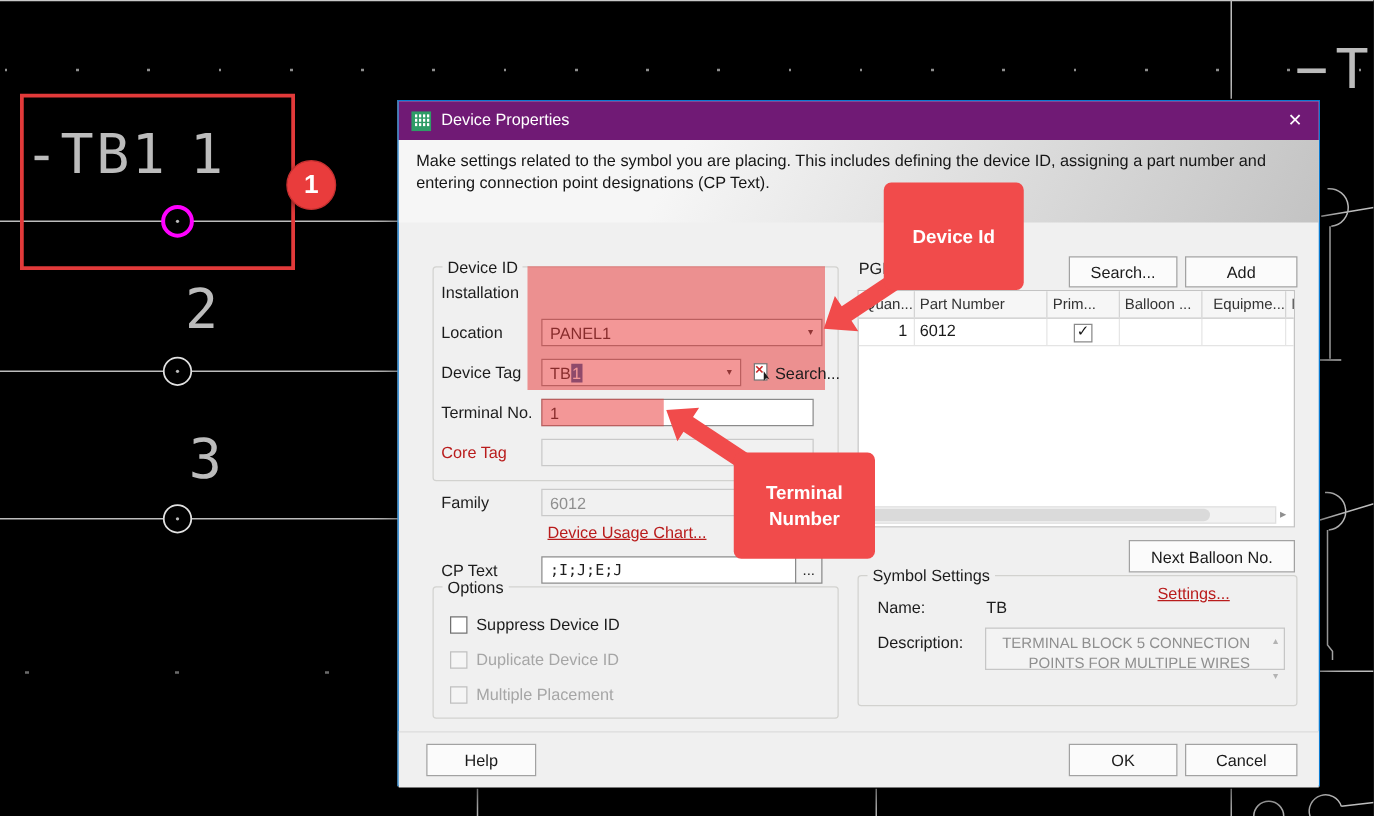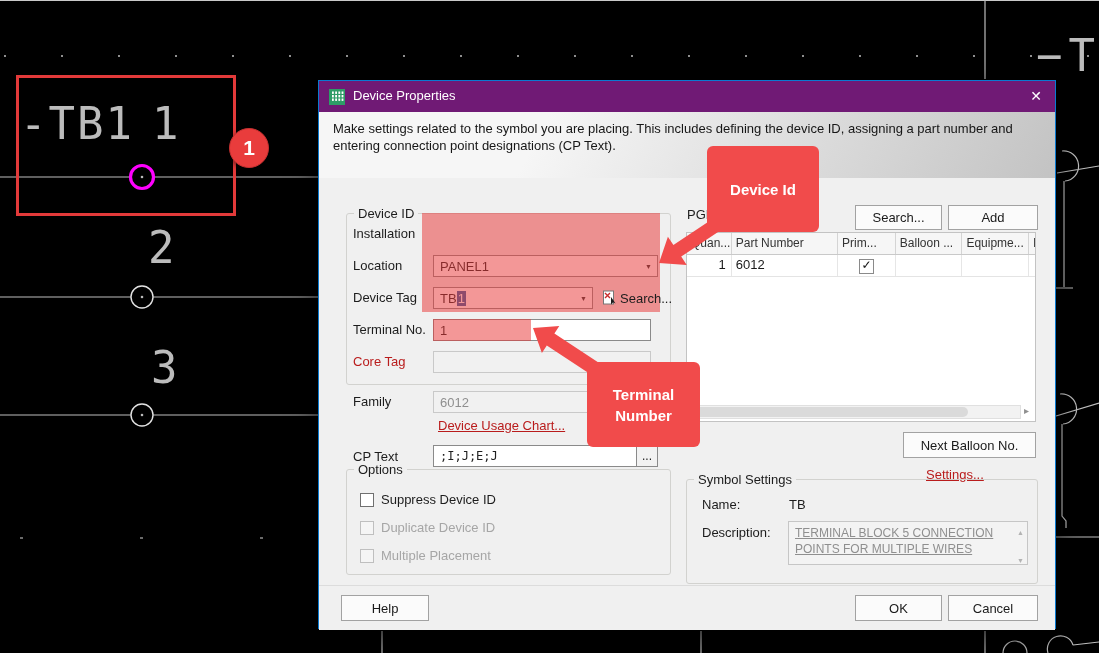--- a/index.html
+++ b/index.html
@@ -225,21 +225,21 @@
     <span class="flabel" style="left:368px;top:126px;">PGE</span>
     <div class="btn" style="left:536px;top:124px;width:87px;height:25px;">Search...</div>
     <div class="btn" style="left:629px;top:124px;width:90px;height:25px;">Add</div>
 
     <div class="ptable">
       <div class="thead">
         <div class="th" style="width:45px;">Quan...</div>
         <div class="th" style="width:107px;">Part Number</div>
         <div class="th" style="width:58px;">Prim...</div>
         <div class="th" style="width:67px;">Balloon ...</div>
-        <div class="th" style="width:67px;">Equipme...</div>
+        <div class="th" style="width:67px;text-align:right;">Equipme...</div>
         <div class="th" style="width:6px;border-right:none;">I</div>
       </div>
       <div class="trow">
         <div class="td" style="width:45px;text-align:right;padding-right:5px;">1</div>
         <div class="td" style="width:107px;padding-left:4px;">6012</div>
         <div class="td" style="width:58px;">
             <div class="tcheck">✓</div>
           </div>
         <div class="td" style="width:67px;"></div>
         <div class="td" style="width:67px;"></div>
@@ -247,26 +247,26 @@
       </div>
       <div class="hscroll">
         <div class="hthumb"></div>
       </div>
       <div class="harrow">▸</div>
     </div>
 
     <div class="btn" style="left:584px;top:351px;width:133px;height:26px;">Next Balloon No.</div>
     <a class="link" style="left:607px;top:386px;">Settings...</a>
 
-    <div class="group" style="left:367px;top:398px;width:350px;height:103px;">
+    <div class="group" style="left:367px;top:379px;width:350px;height:103px;text-align:right;">
       <span class="group-label">Symbol Settings</span>
       <span class="flabel" style="left:15px;top:17px;">Name:</span>
       <span class="flabel" style="left:102px;top:17px;">TB</span>
       <span class="flabel" style="left:15px;top:45px;">Description:</span>
-      <div class="desc-box" style="left:101px;top:41px;width:240px;height:44px;text-decoration:underline;">
+      <div class="desc-box" style="left:101px;top:41px;width:240px;height:34px;">
         <div style="width:205px;">TERMINAL BLOCK 5 CONNECTION POINTS FOR MULTIPLE WIRES</div>
         <span class="spin" style="top:6px;">▲</span>
         <span class="spin" style="top:34px;">▼</span>
       </div>
     </div>
 
     <div class="footer">
       <div class="btn" style="left:22px;top:9px;width:88px;height:26px;">Help</div>
       <div class="btn" style="left:536px;top:9px;width:87px;height:26px;">OK</div>
       <div class="btn" style="left:629px;top:9px;width:90px;height:26px;">Cancel</div>

